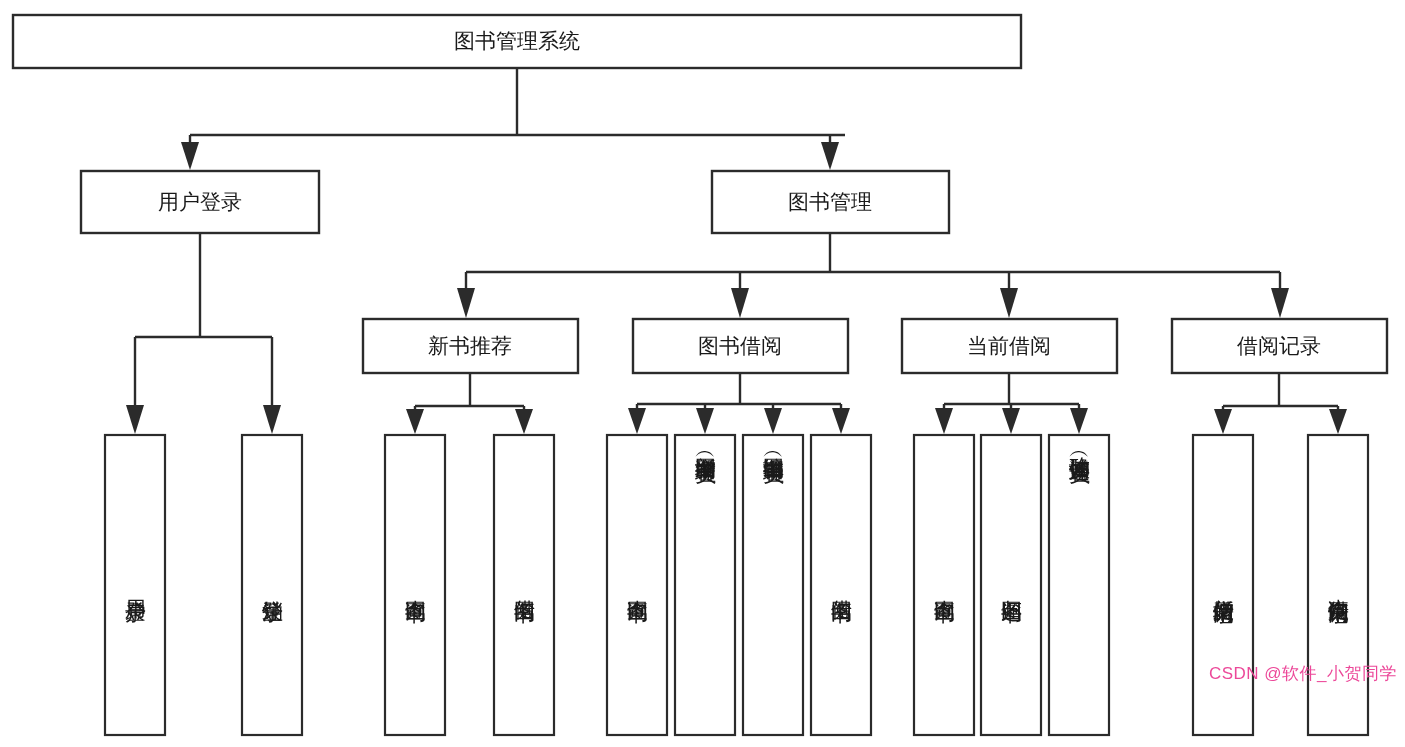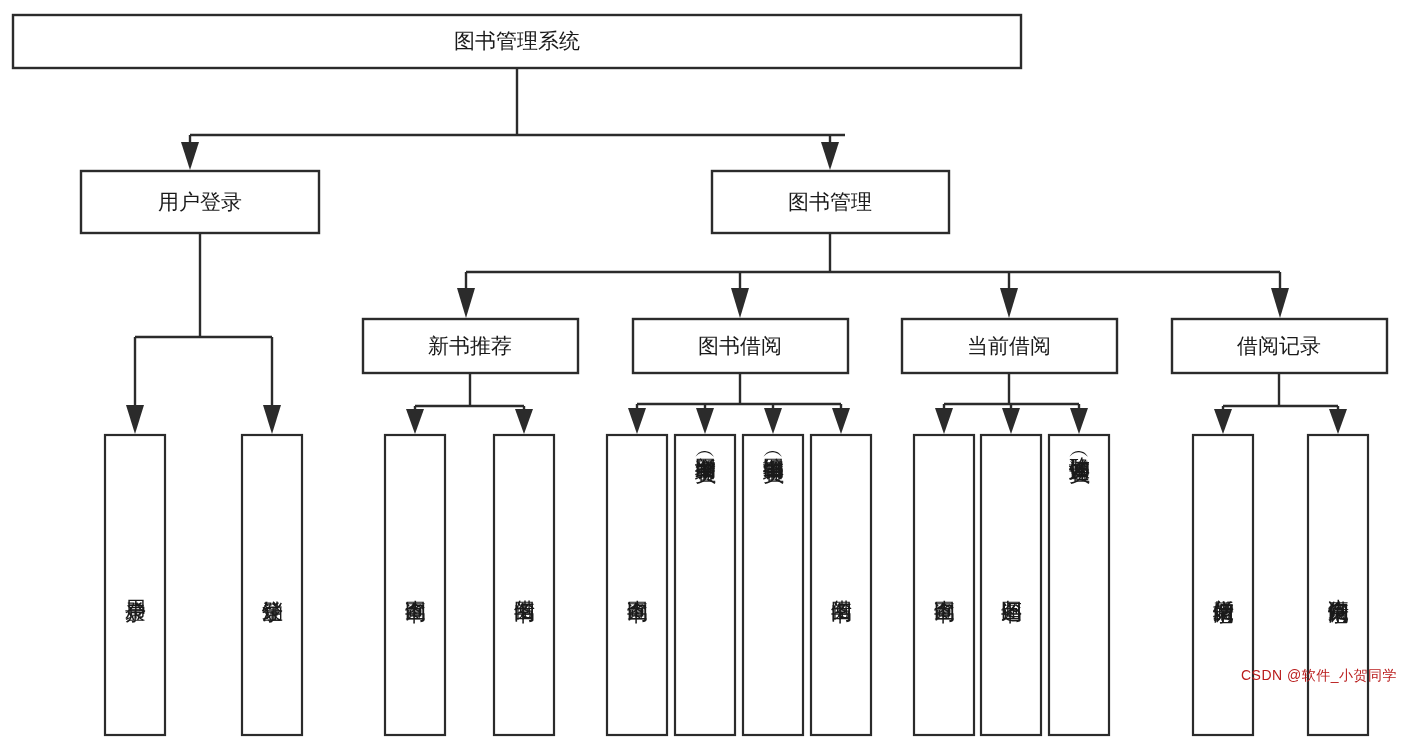--- a/index.html
+++ b/index.html
@@ -66,22 +66,22 @@
     letter-spacing: 1px;
     text-align: center;
     pointer-events: none;
     user-select: none;
   }
   .watermark {
     position: absolute;
     right: 8px;
     bottom: 4px;
     font-family: "Liberation Sans", "DejaVu Sans", sans-serif;
-    font-size: 14px;
-    color: #b91c1c;
+    font-size: 17px;
+    color: #ec4899;
     white-space: nowrap;
     letter-spacing: 0.5px;
   }
 </style>
 </head>
 <body>
 
 <div id="diagram-root">
 
   <svg id="tree-svg" viewBox="0 0 1405 747" xmlns="http://www.w3.org/2000/svg">

